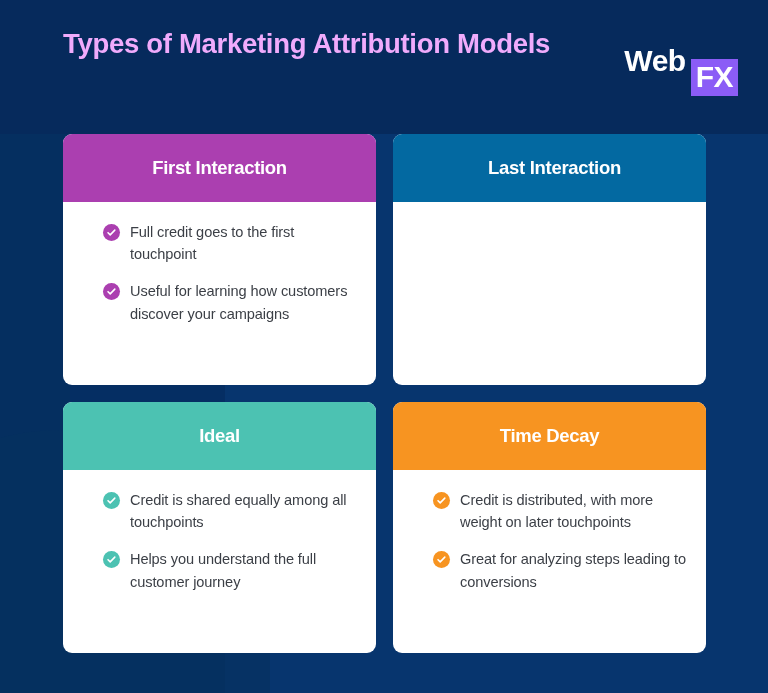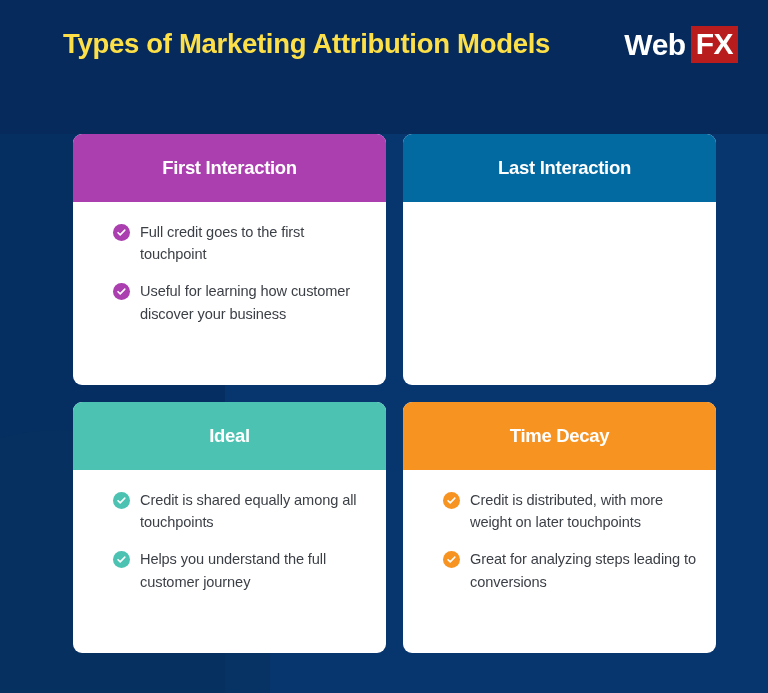--- a/index.html
+++ b/index.html
@@ -33,39 +33,40 @@
     background:#06305f;opacity:.75;
   }
 
   
   .header{
     position:absolute;left:0;top:0;width:768px;height:134px;
     z-index:5;
   }
   .title{
     position:absolute;left:63px;top:26px;width:520px;
-    color:#fde047;font-size:27.5px;font-weight:bold;
+    color:#f0abfc;font-size:27.5px;font-weight:bold;
     line-height:1.30;letter-spacing:-0.3px;
     margin:0;
   }
   .logo{
     position:absolute;right:30px;top:26px;
     display:flex;align-items:center;
     font-size:30px;font-weight:bold;line-height:1;
   }
   .logo-web{color:#ffffff;letter-spacing:-0.5px;}
   .logo-fx{
-    color:#ffffff;background:#b91c1c;
+    color:#ffffff;background:#8b5cf6;
     padding:3px 5px 4px 5px;margin-left:5px;
     letter-spacing:-0.5px;
+    margin-top:33px;
   }
 
   
   .grid{
-    position:absolute;left:73px;top:134px;
+    position:absolute;left:63px;top:134px;
     width:597px;
     display:grid;
     grid-template-columns:313px 313px;
     grid-template-rows:251px 251px;
     column-gap:17px;row-gap:17px;
     z-index:5;
     border-radius:32px;
   }
   .card{
     background:#ffffff;
@@ -132,21 +133,21 @@
             </svg>
           </span>
           <span class="bullet-text">Full credit goes to the first touchpoint</span>
         </div>
         <div class="bullet">
           <span class="check" style="background: rgb(171, 63, 176);">
             <svg width="11" height="11" viewBox="0 0 12 12" aria-hidden="true">
               <path d="M2.2 6.2 L4.6 8.6 L9.6 3.4" fill="none" stroke="#ffffff" stroke-width="1.7" stroke-linecap="round" stroke-linejoin="round"></path>
             </svg>
           </span>
-          <span class="bullet-text">Useful for learning how customer discover your business</span>
+          <span class="bullet-text">Useful for learning how customers discover your campaigns</span>
         </div>
       </div>
     </div>
     <div class="card">
       <div class="card-header" style="background: #0369a1; padding-left: 10px;">
         <div class="card-title">Last Interaction</div>
       </div>
     </div>
     <div class="card">
       <div class="card-header" style="background: rgb(76, 194, 178);">

